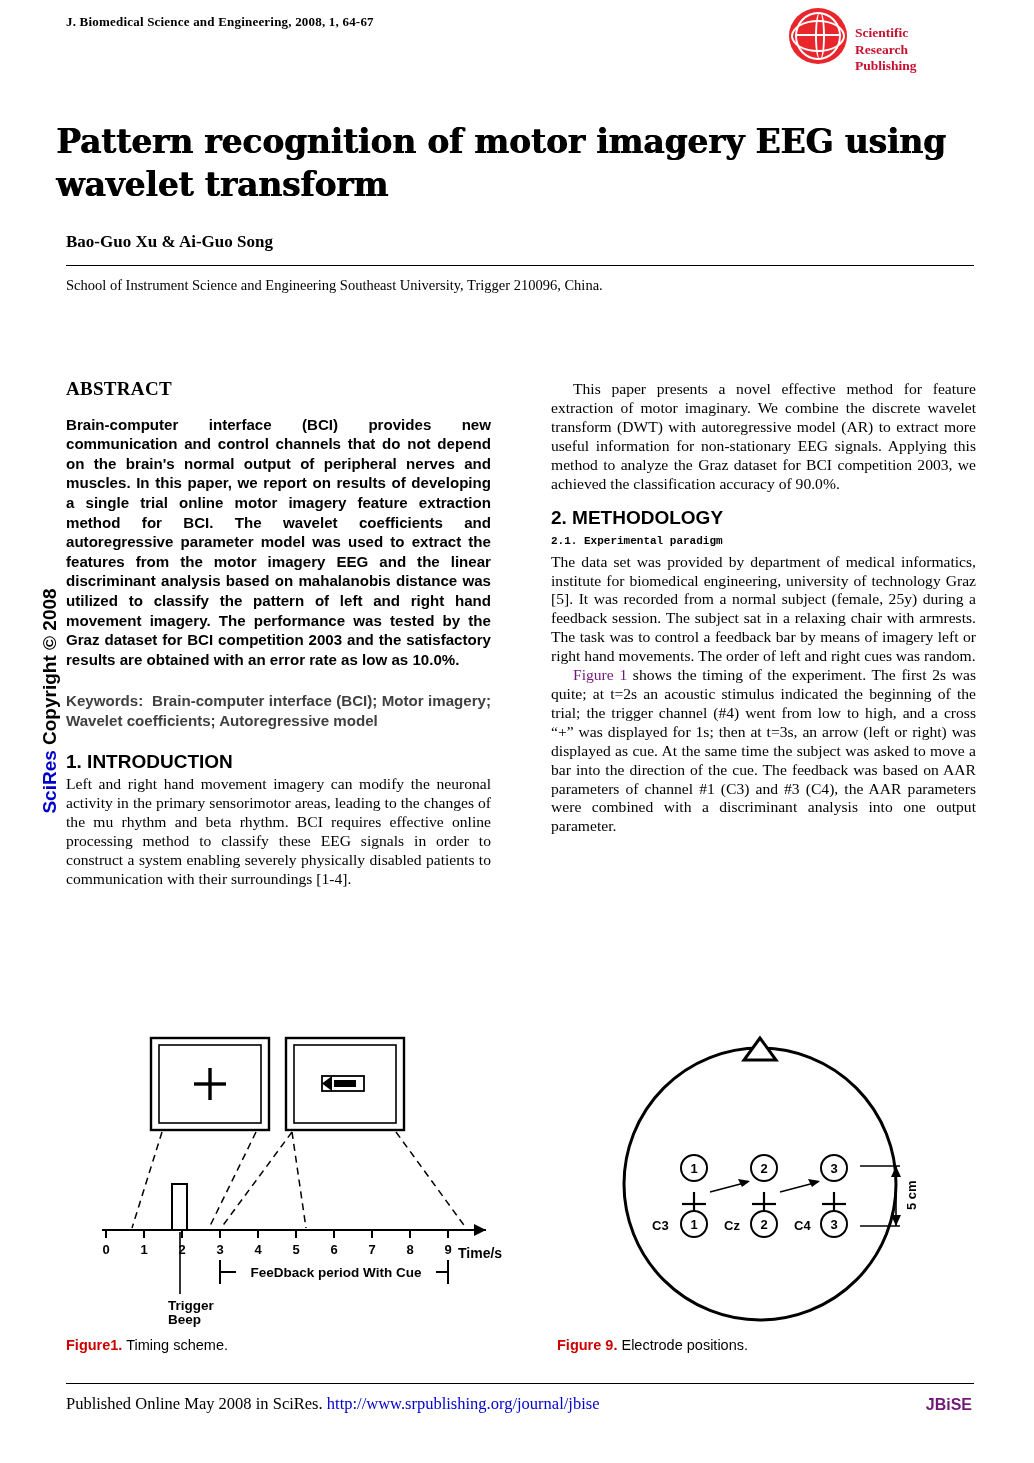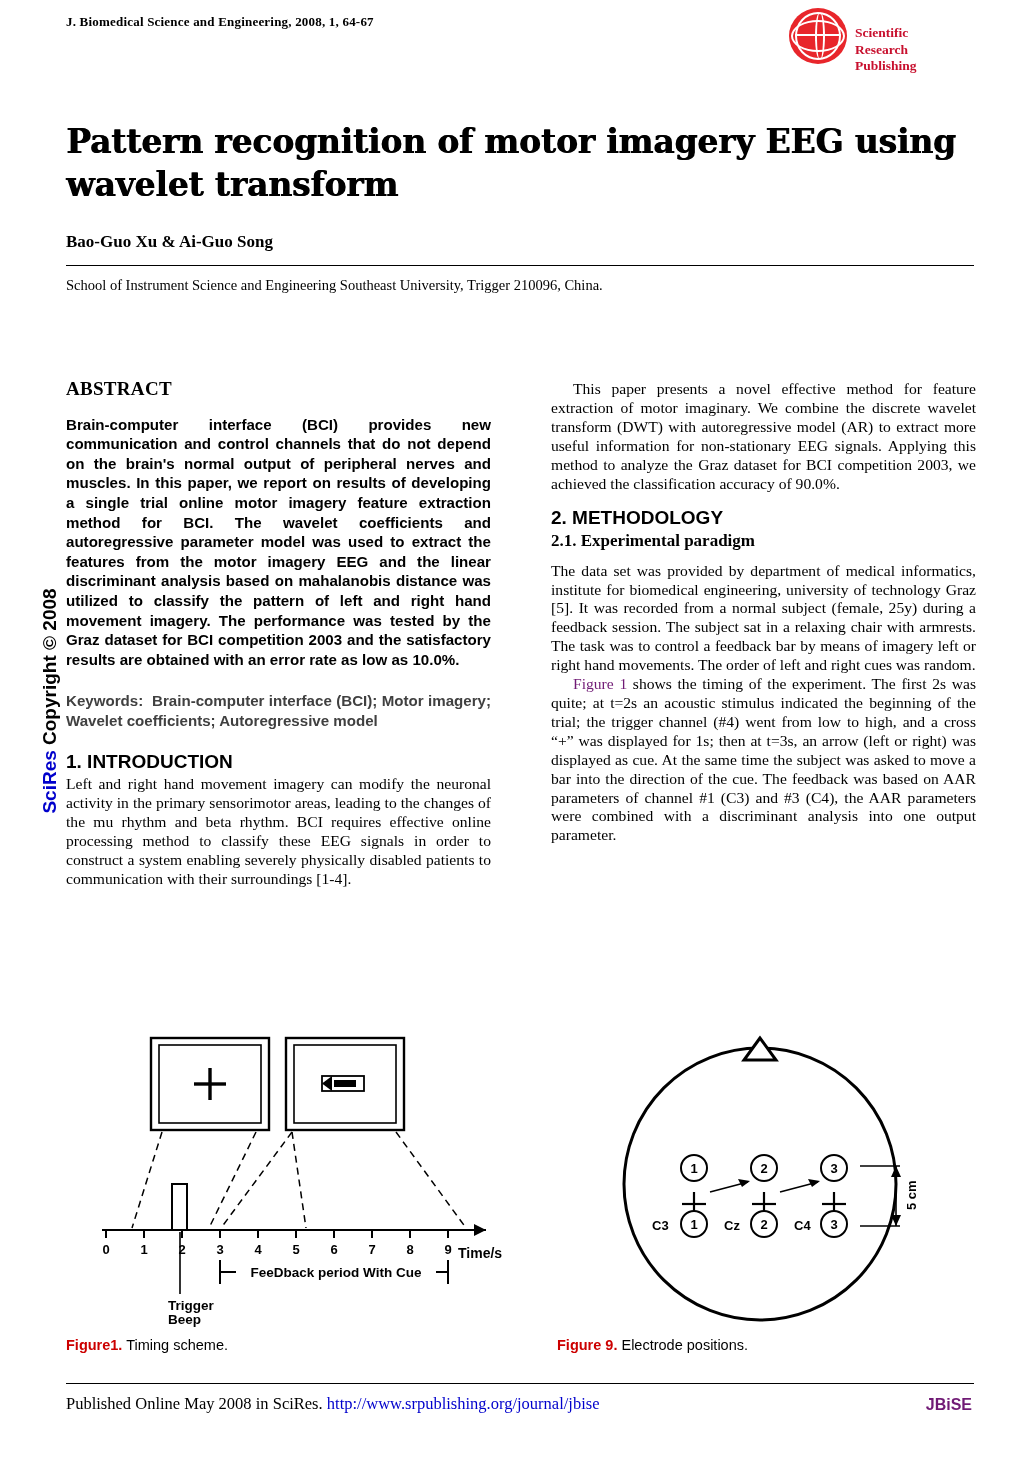--- a/index.html
+++ b/index.html
@@ -49,21 +49,21 @@
     box-sizing:border-box;
   }
   .logo-text{
     position:absolute;left:66px;top:4px;
     font-family:"Liberation Serif", serif;
     font-size:13.5px;line-height:16.5px;color:#c8102e;font-weight:bold;margin-top:15px;
   }
 
   
   .title{
-    position:absolute;left:66px;top:120px;width:910px;
+    position:absolute;left:56px;top:120px;width:910px;
     font-family:"DejaVu Serif", serif;
     font-weight:bold;
     font-size:33px;
     line-height:43px;
     letter-spacing:-0.2px;
     color:#000;
     text-shadow:0.7px 0 0 #000;
   }
   .authors{
     position:absolute;left:66px;top:232px;width:900px;
@@ -114,22 +114,22 @@
   p.keywords{
     font-family:"Liberation Sans", sans-serif;
     font-weight:bold;font-size:15.1px;line-height:19.6px;
     color:#404040;margin:0 0 22px 0;text-align:justify;
   }
   h2.sec{
     font-family:"Liberation Sans", sans-serif;
     font-weight:bold;font-size:19px;margin:0 0 4px 0;
   }
   h3.subsec{
-    font-family:Liberation Serif, serif;
-    font-weight:bold;font-size:17px;margin:2px 0 11px 0;
+    font-family:Liberation Mono, monospace;
+    font-weight:bold;font-size:11px;margin:2px 0 2px 0;
   }
   p.body{
     margin:0 0 0 0;
     text-align:justify;
     font-size:15.6px;line-height:18.9px;
   }
   p.body.indent{text-indent:22px;}
   .figref{color:#701a75;}
 
   

